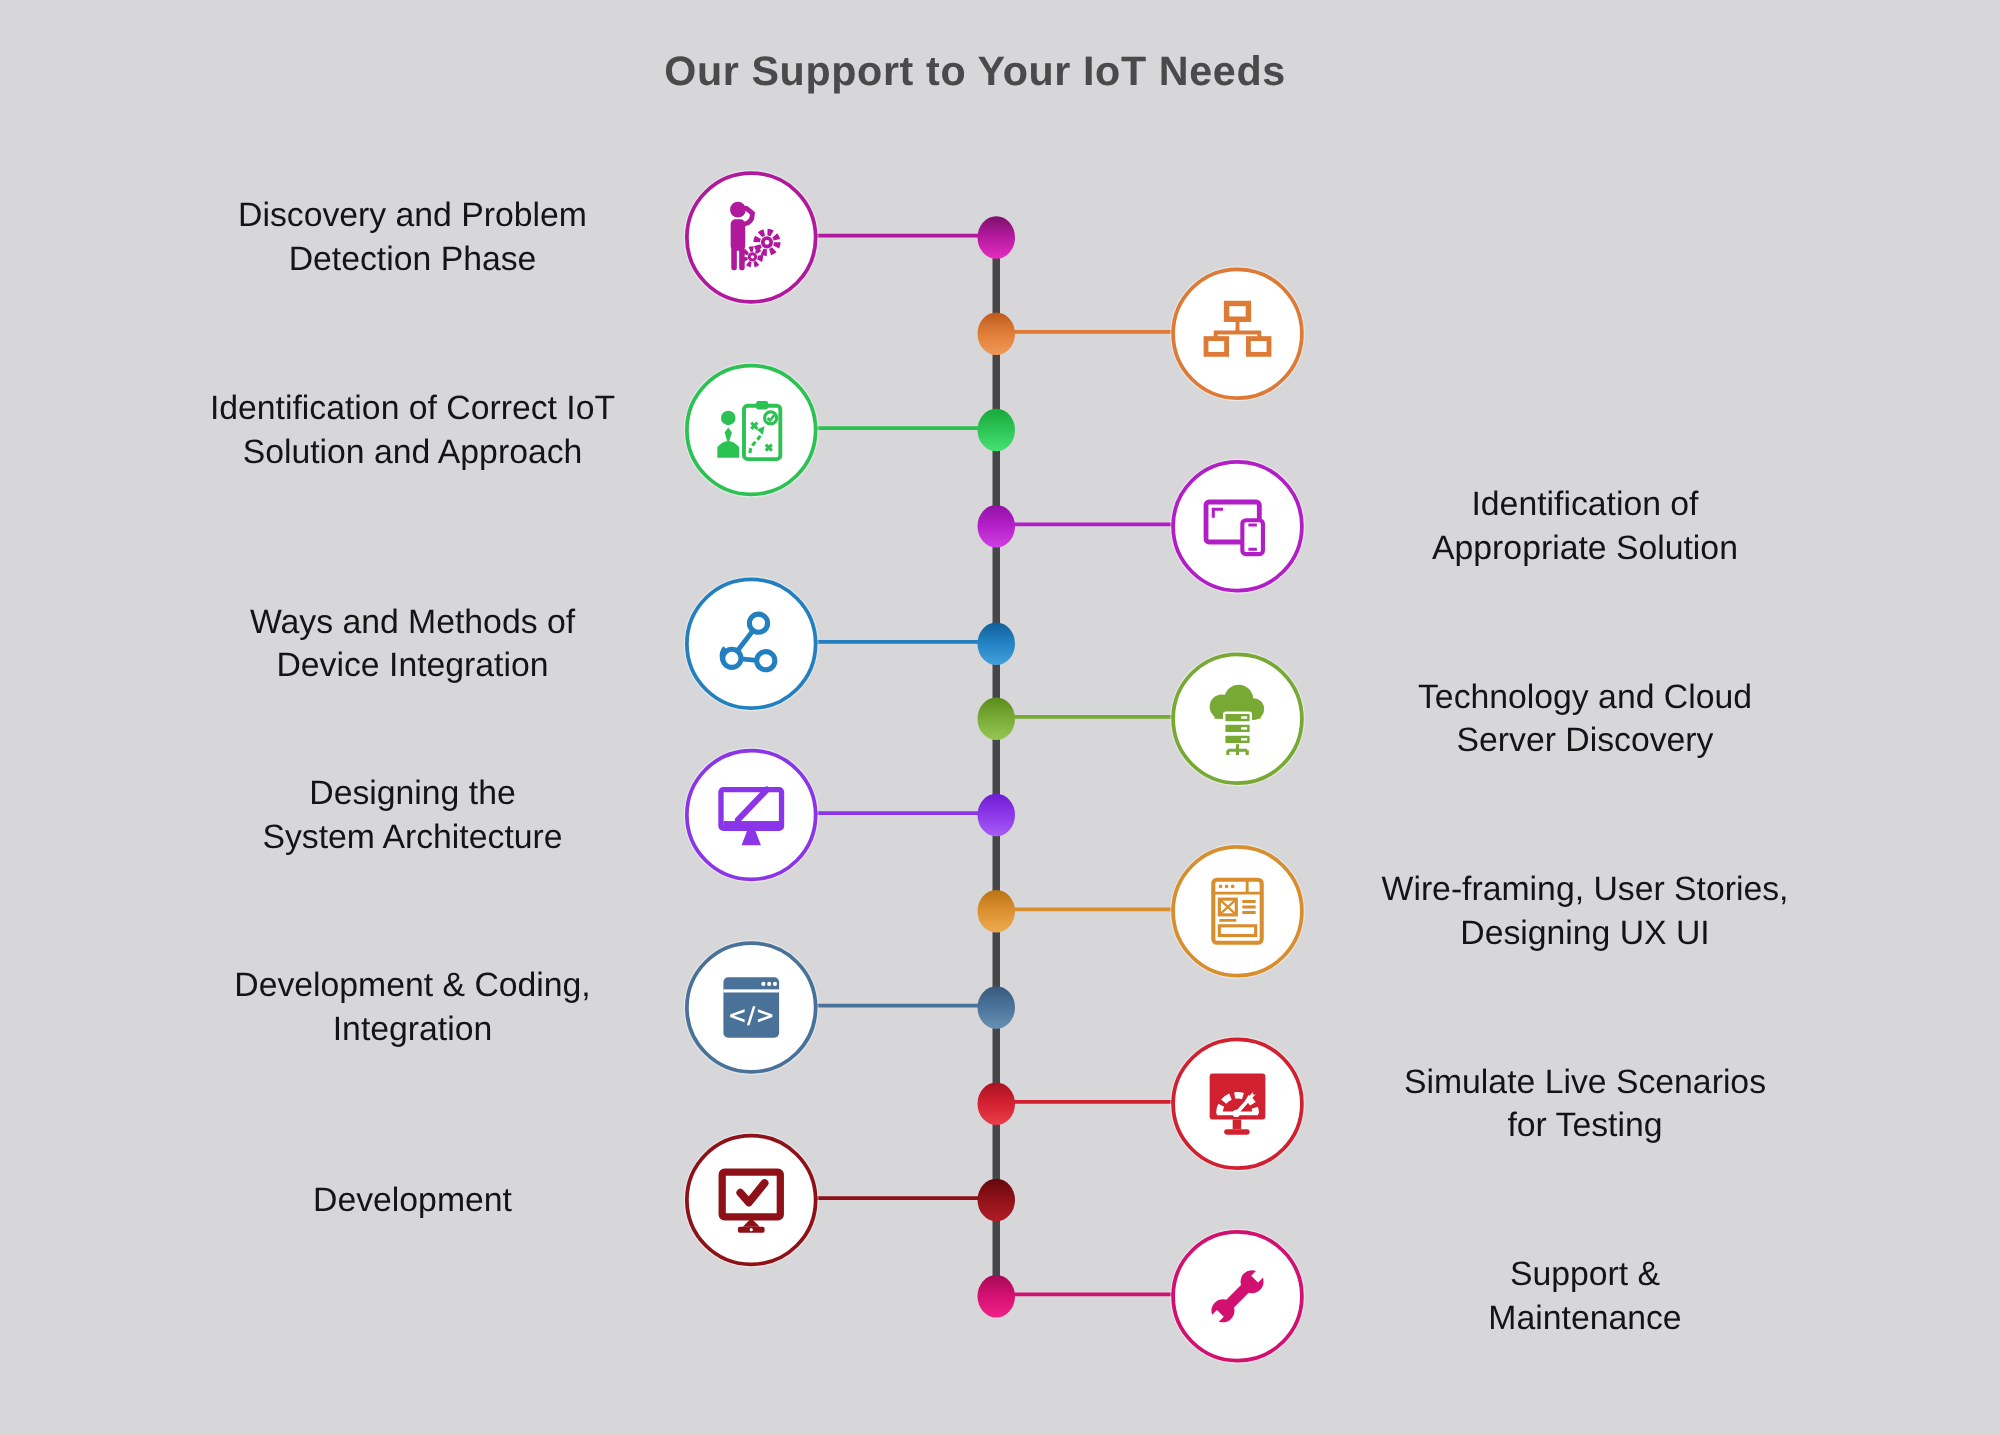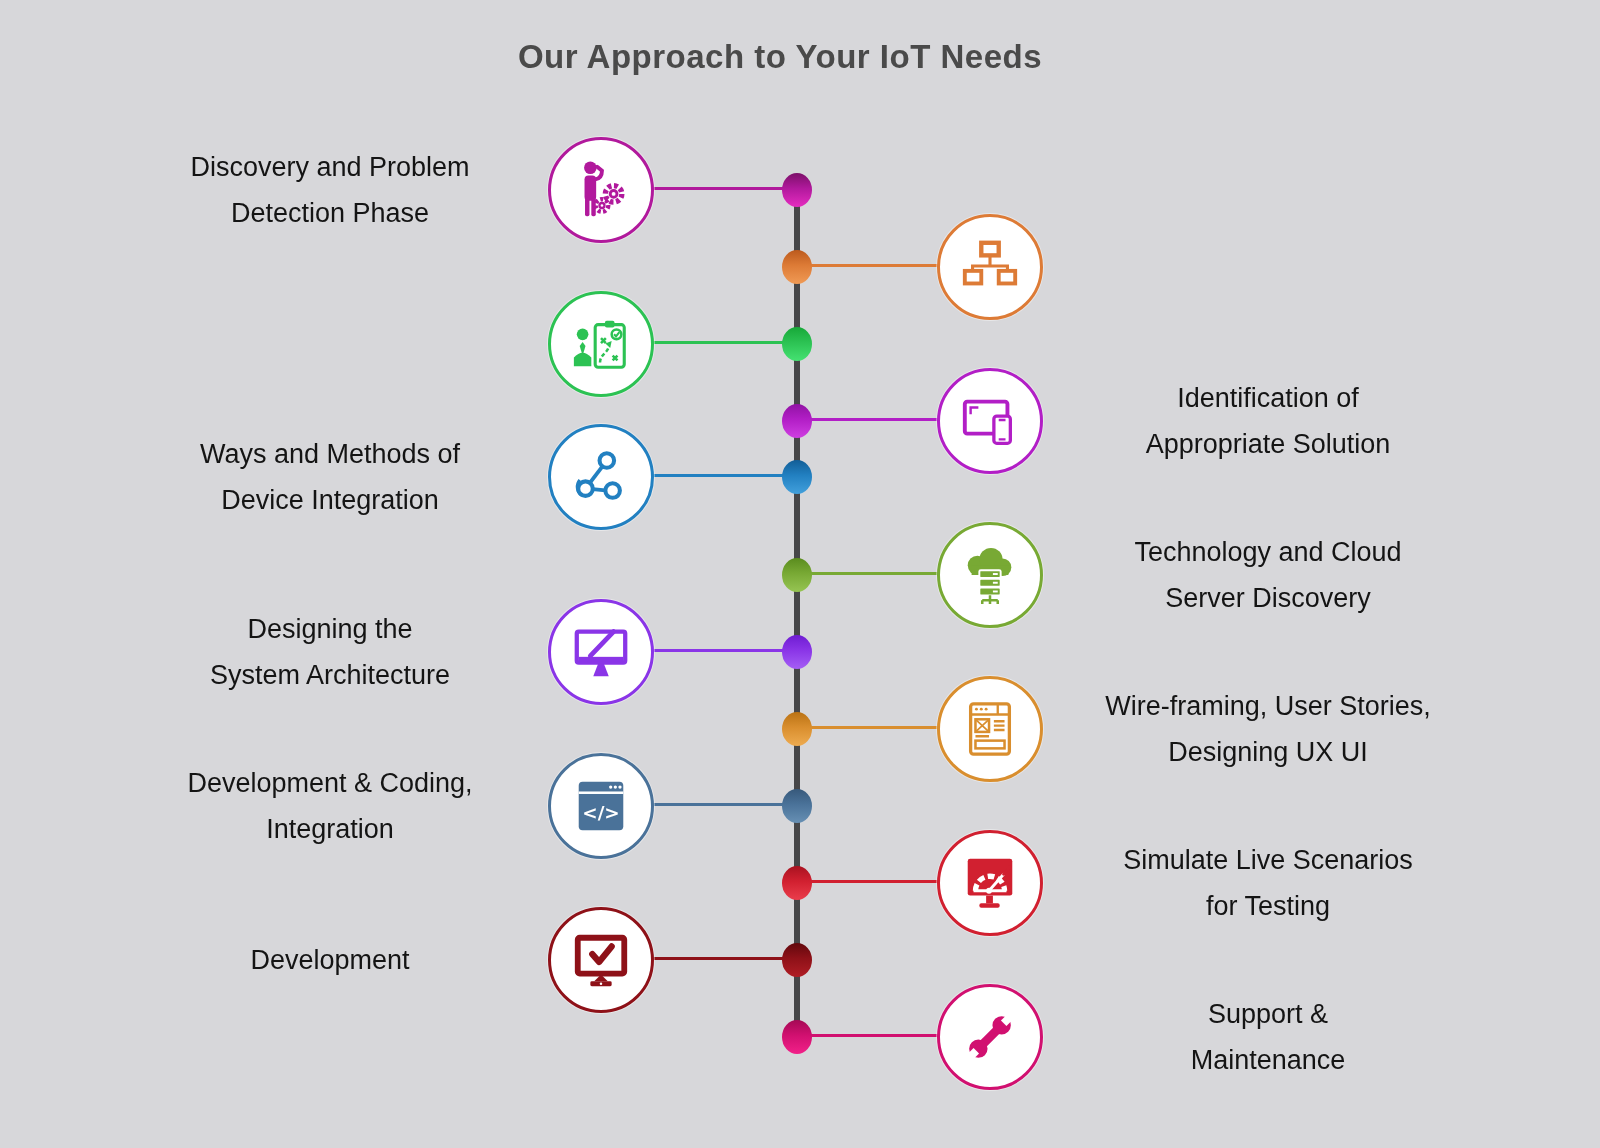--- a/index.html
+++ b/index.html
@@ -4,41 +4,41 @@
 <style>
   html,body{margin:0;padding:0;background:#d7d7da;}
   .stage{position:relative;width:1600px;height:1148px;background:#d7d7da;overflow:hidden;
          font-family:"Liberation Sans","DejaVu Sans",sans-serif;}
   .title{position:absolute;top:38px;left:0;width:1560px;text-align:center;
          font-size:33px;font-weight:bold;color:#4a4a4a;letter-spacing:.5px;}
   .timeline{position:absolute;left:794px;top:190px;width:6px;height:847px;
             background:#464648;border-radius:3px;}
   .row{position:absolute;left:0;width:1600px;height:110px;}
   .label{position:absolute;top:0;height:110px;display:flex;align-items:center;justify-content:center;
-         text-align:center;font-size:27px;line-height:46px;color:#141414;white-space:pre-line;}
+         text-align:center;font-size:27px;line-height:35px;color:#141414;white-space:pre-line;}
   .row.left  .label{left:130px;width:400px;}
   .row.right .label{left:1068px;width:400px;}
   .badge{position:absolute;top:2px;width:100px;height:100px;border-radius:50%;
          background:#ffffff;border:3px solid var(--c);display:flex;align-items:center;justify-content:center;
          box-shadow:0 0 0 1px rgba(255,255,255,.4);}
   .row.left  .badge{left:548px;}
   .row.right .badge{left:937px;}
   .badge svg{width:62px;height:62px;color:var(--c);}
   .connector{position:absolute;top:52px;height:3px;background:var(--c);}
   .row.left  .connector{left:652px;width:145px;}
   .row.right .connector{left:797px;width:142px;}
   .dot{position:absolute;left:782px;top:38px;width:30px;height:34px;border-radius:50%;
        background:linear-gradient(180deg,var(--cd) 0%,var(--c) 45%,var(--cl) 100%);}
 </style>
 </head>
 <body>
 
 <div class="stage">
 
-  <div class="title">Our Approach to Your IoT Needs</div>
+  <div class="title">Our Support to Your IoT Needs</div>
 
   <div class="timeline"></div>
 
   <div class="row left" style="top: 135px; --c: #b1199c; --cd: #7c1069; --cl: #e52cc0;">
     <div class="label">Discovery and Problem
 Detection Phase</div>
     <div class="connector"></div>
     <div class="dot"></div>
     <div class="badge">
       <svg viewBox="0 0 64 64">
@@ -64,20 +64,22 @@
       <svg viewBox="0 0 64 64" fill="none" stroke="currentColor">
         <rect x="23" y="7" width="18" height="13" stroke-width="4.5"></rect>
         <path d="M32 20 V31 M14 36 V31 H50 V36" stroke-width="3.2"></path>
         <rect x="6" y="36" width="17" height="13" stroke-width="4"></rect>
         <rect x="41" y="36" width="17" height="13" stroke-width="4"></rect>
       </svg>
     </div>
   </div>
 
   <div class="row left" style="top: 289px; --c: #2cc253; --cd: #17a838; --cl: #45e272;">
+    <div class="label">Identification of Correct IoT
+Solution and Approach</div>
     <div class="connector"></div>
     <div class="dot"></div>
     <div class="badge">
       <svg viewBox="0 0 64 64">
         <g fill="currentColor">
           <circle cx="13" cy="22" r="6"></circle>
           <path d="M4 46 q9 -10 18 0 l0 9 l-18 0 z"></path>
           <path d="M13 30 l3 4 -3 10 -3 -10 z"></path>
         </g>
         <rect x="26" y="12" width="30" height="44" rx="3" fill="none" stroke="currentColor" stroke-width="3.2"></rect>
@@ -100,21 +102,21 @@
         <rect x="6" y="12" width="44" height="33" rx="2.5" fill="none" stroke="currentColor" stroke-width="4"></rect>
         <path d="M12 25 v-7 h8" fill="none" stroke="currentColor" stroke-width="2.5"></path>
         <rect x="36" y="27" width="17" height="28" rx="3" fill="#fff" stroke="currentColor" stroke-width="3.4"></rect>
         <path d="M41 31 h7 M41 51 h7" stroke="currentColor" stroke-width="2.4"></path>
       </svg>
     </div>
     <div class="label">Identification of
 Appropriate Solution</div>
   </div>
 
-  <div class="row left" style="top: 422px; --c: #2280c1; --cd: #125e97; --cl: #42a0dc;">
+  <div class="row left" style="top: 460px; --c: #2280c1; --cd: #125e97; --cl: #42a0dc;">
     <div class="label">Ways and Methods of
 Device Integration</div>
     <div class="connector"></div>
     <div class="dot"></div>
     <div class="badge">
       <svg viewBox="0 0 64 64" fill="none" stroke="currentColor">
         <circle cx="38" cy="15" r="7.5" stroke-width="4.2"></circle>
         <circle cx="16" cy="44" r="7.5" stroke-width="4.2"></circle>
         <circle cx="44" cy="46" r="7.5" stroke-width="4.2"></circle>
         <path d="M33.5 21 L20.5 38" stroke-width="4"></path>

